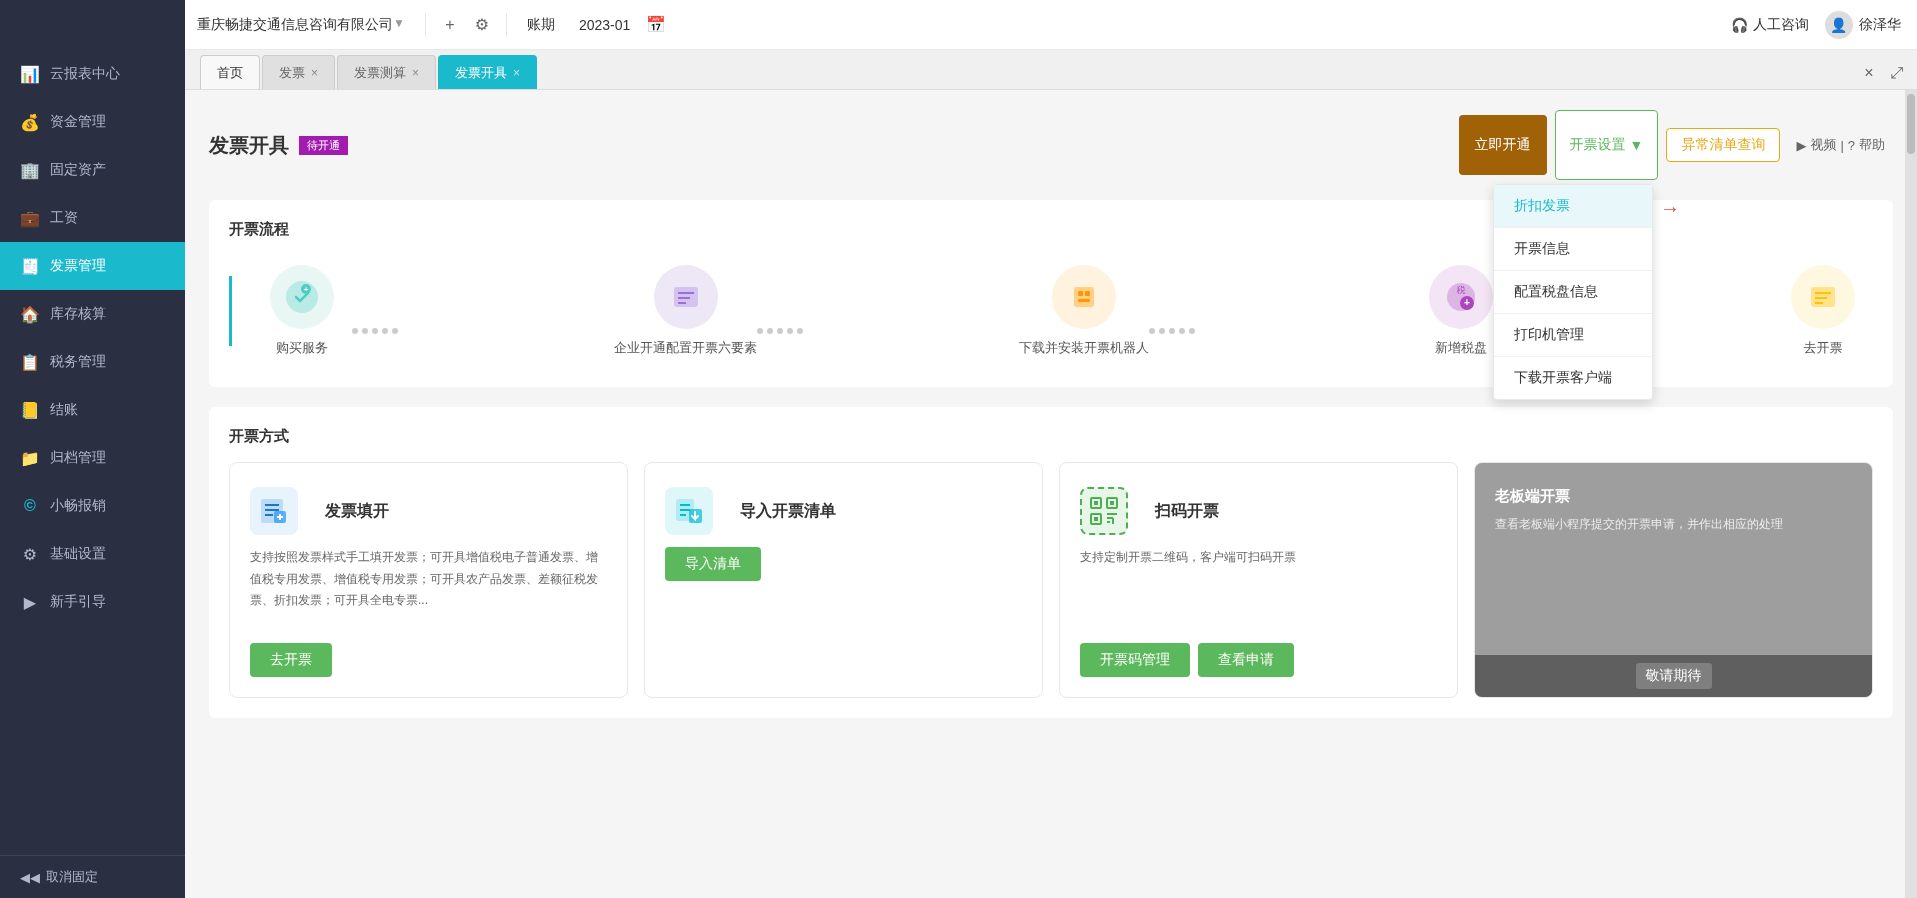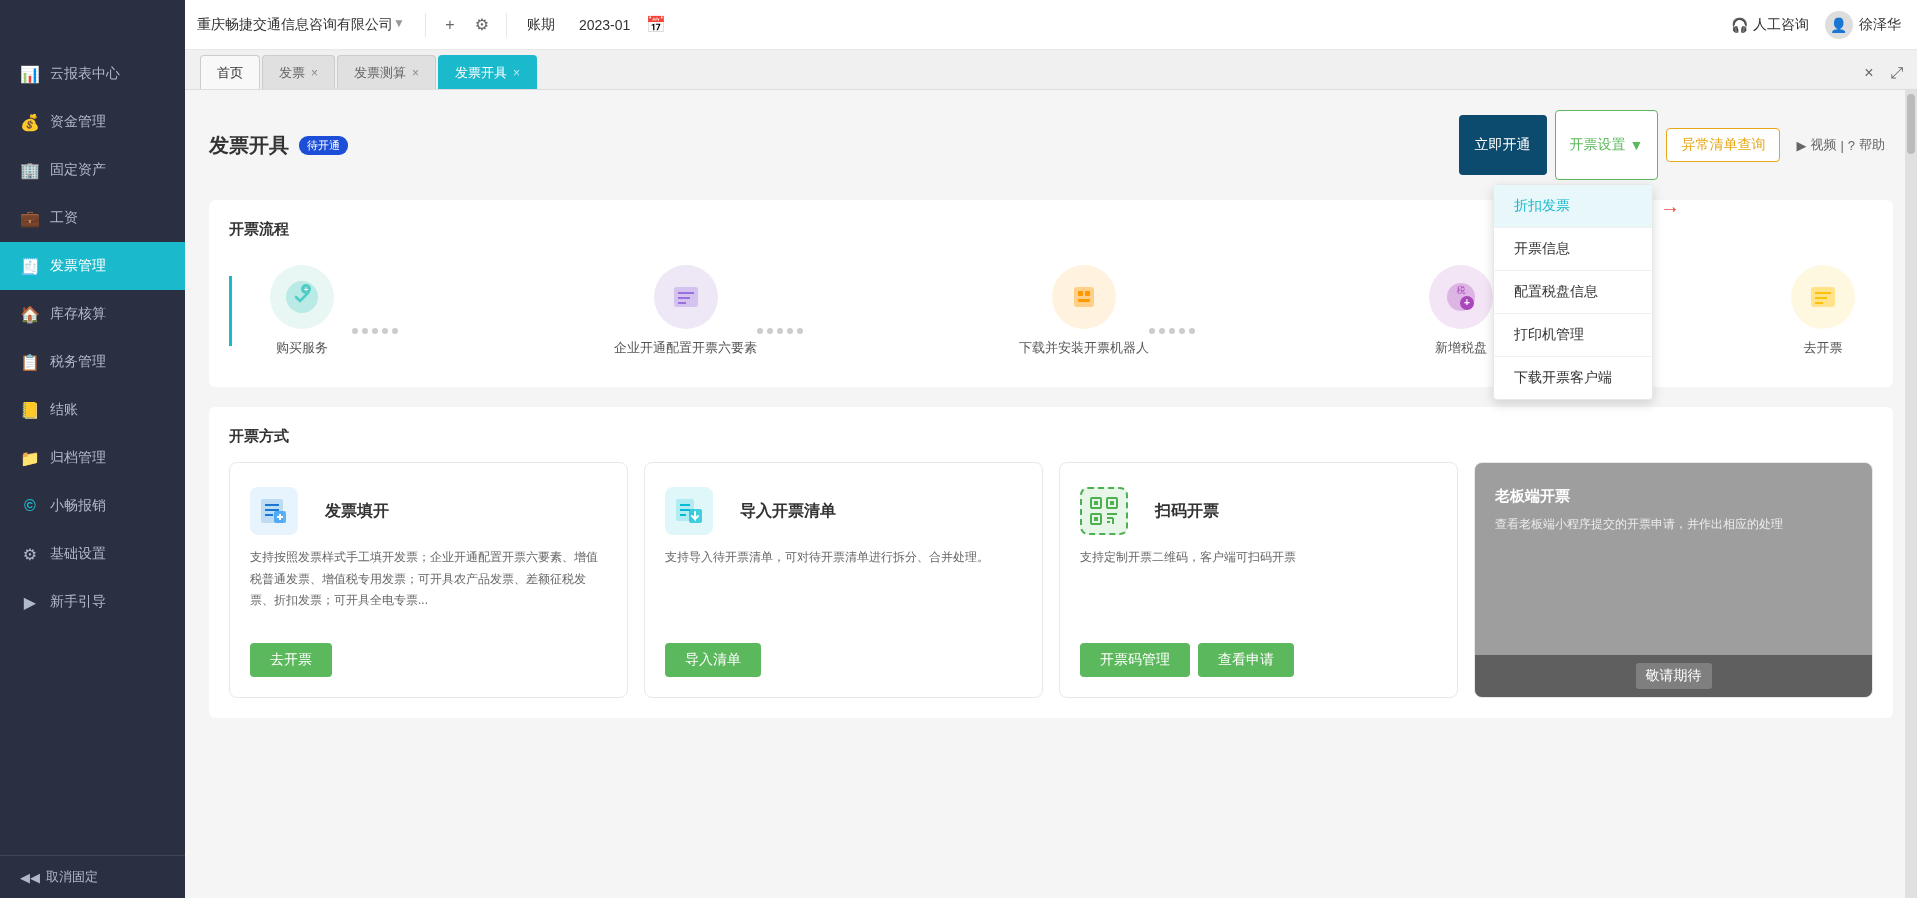--- a/index.html
+++ b/index.html
@@ -144,30 +144,30 @@
     
     .page-header {
       display: flex;
       align-items: center;
       justify-content: space-between;
       margin-bottom: 20px;
     }
     .page-title-area { display: flex; align-items: center; gap: 10px; }
     .page-title { font-size: 20px; font-weight: bold; color: #333; }
     .status-badge {
-      background: #1d4ed8;
+      background: #a21caf;
       color: #fff;
       font-size: 11px;
       padding: 2px 8px;
-      border-radius: 9px;
+      border-radius: 0;
     }
     .header-actions { display: flex; align-items: center; gap: 8px; position: relative; }
 
     .btn-primary {
-      background: #0c4a6e;
+      background: #a16207;
       color: #fff;
       border: none;
       padding: 21px 16px;
       border-radius: 4px;
       cursor: pointer;
       font-size: 14px;
     }
     .btn-outline-green {
       background: #fff;
       color: #5cb85c;
@@ -647,39 +647,38 @@
               <line x1="7" y1="10" x2="21" y2="10" stroke="#1976d2" stroke-width="2"></line>
               <line x1="7" y1="15" x2="21" y2="15" stroke="#1976d2" stroke-width="2"></line>
               <line x1="7" y1="20" x2="15" y2="20" stroke="#1976d2" stroke-width="2"></line>
               <rect x="16" y="16" width="12" height="12" rx="2" fill="#2196f3" opacity="0.7"></rect>
               <line x1="22" y1="19" x2="22" y2="25" stroke="white" stroke-width="2"></line>
               <line x1="19" y1="22" x2="25" y2="22" stroke="white" stroke-width="2"></line>
             </svg>
           </div>
           <span class="method-title">发票填开</span>
         </div>
-        <div class="method-desc">支持按照发票样式手工填开发票；企业开通配置开票六要素、增值税普通发票、增值税专用发票；可开具农产品发票、差额征税发票、折扣发票；可开具全电专票...</div>
+        <div class="method-desc">支持按照发票样式手工填开发票；可开具增值税电子普通发票、增值税专用发票、增值税专用发票；可开具农产品发票、差额征税发票、折扣发票；可开具全电专票...</div>
         <button class="method-btn">去开票</button>
       </div>
 
       <div class="method-card">
         <div class="method-header">
           <div class="method-icon method-icon-teal">
             <svg width="32" height="32" viewBox="0 0 32 32">
               <rect x="3" y="4" width="18" height="22" rx="2" fill="#00bcd4" opacity="0.2"></rect>
               <line x1="7" y1="10" x2="17" y2="10" stroke="#00bcd4" stroke-width="2"></line>
               <line x1="7" y1="15" x2="17" y2="15" stroke="#00bcd4" stroke-width="2"></line>
               <line x1="7" y1="20" x2="13" y2="20" stroke="#00bcd4" stroke-width="2"></line>
               <rect x="16" y="14" width="13" height="14" rx="2" fill="#00bcd4" opacity="0.7"></rect>
               <path d="M22 17 L22 24 L19 21 M22 24 L25 21" stroke="white" stroke-width="2" fill="none" stroke-linecap="round"></path>
             </svg>
           </div>
           <span class="method-title">导入开票清单</span>
         </div>
-        <div class="method-desc">支持导入待开票清单，可对待开票清单进行拆分、合并处理。</div>
         <button class="method-btn">导入清单</button>
       </div>
 
       <div class="method-card">
         <div class="method-header">
           <div class="method-icon method-icon-scan">
             <svg width="32" height="32" viewBox="0 0 32 32">
               <rect x="3" y="3" width="10" height="10" rx="1" fill="none" stroke="#4caf50" stroke-width="2"></rect>
               <rect x="19" y="3" width="10" height="10" rx="1" fill="none" stroke="#4caf50" stroke-width="2"></rect>
               <rect x="3" y="19" width="10" height="10" rx="1" fill="none" stroke="#4caf50" stroke-width="2"></rect>

